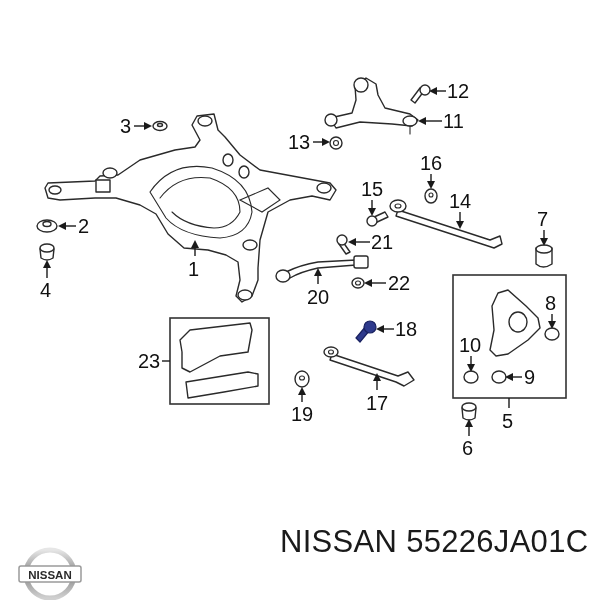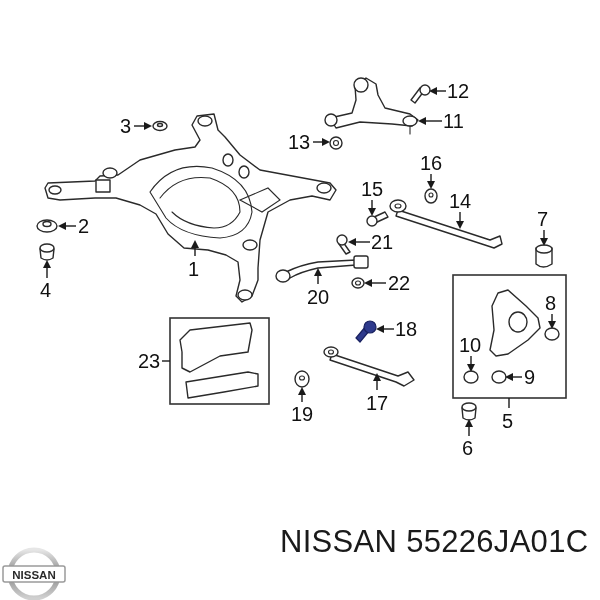--- a/index.html
+++ b/index.html
@@ -9,21 +9,21 @@
     .part-thin { fill: none; stroke: #2a2a2a; stroke-width: 1.1; stroke-linecap: round; }
     .part-blue { fill: #2e3a8c; stroke: #1a2260; stroke-width: 1.2; }
     .leader { stroke: #1a1a1a; stroke-width: 1.4; fill: none; }
     .arrowhead { fill: #1a1a1a; }
     .callout { font-family: "Liberation Sans", sans-serif; font-size: 20px; fill: #111; }
     .box { fill: none; stroke: #333; stroke-width: 1.6; }
     .caption {
       position: absolute; left: 280px; top: 524px; font-size: 31px; color: #1a1a1a;
       font-family: "Liberation Sans", sans-serif; letter-spacing: 0.3px; white-space: nowrap;
     }
-    .logo { position: absolute; left: 2px; top: 544px; width: 64px; height: 56px; }
+    .logo { position: absolute; left: 18px; top: 544px; width: 64px; height: 56px; }
   </style>
 </head>
 <body>
 
 <svg id="diagram" viewBox="0 0 600 600">
   <defs>
     <marker id="arr" markerWidth="8" markerHeight="8" refX="6" refY="4" orient="auto" markerUnits="userSpaceOnUse">
       <path d="M0,0 L8,4 L0,8 Z" class="arrowhead"></path>
     </marker>
   </defs>

